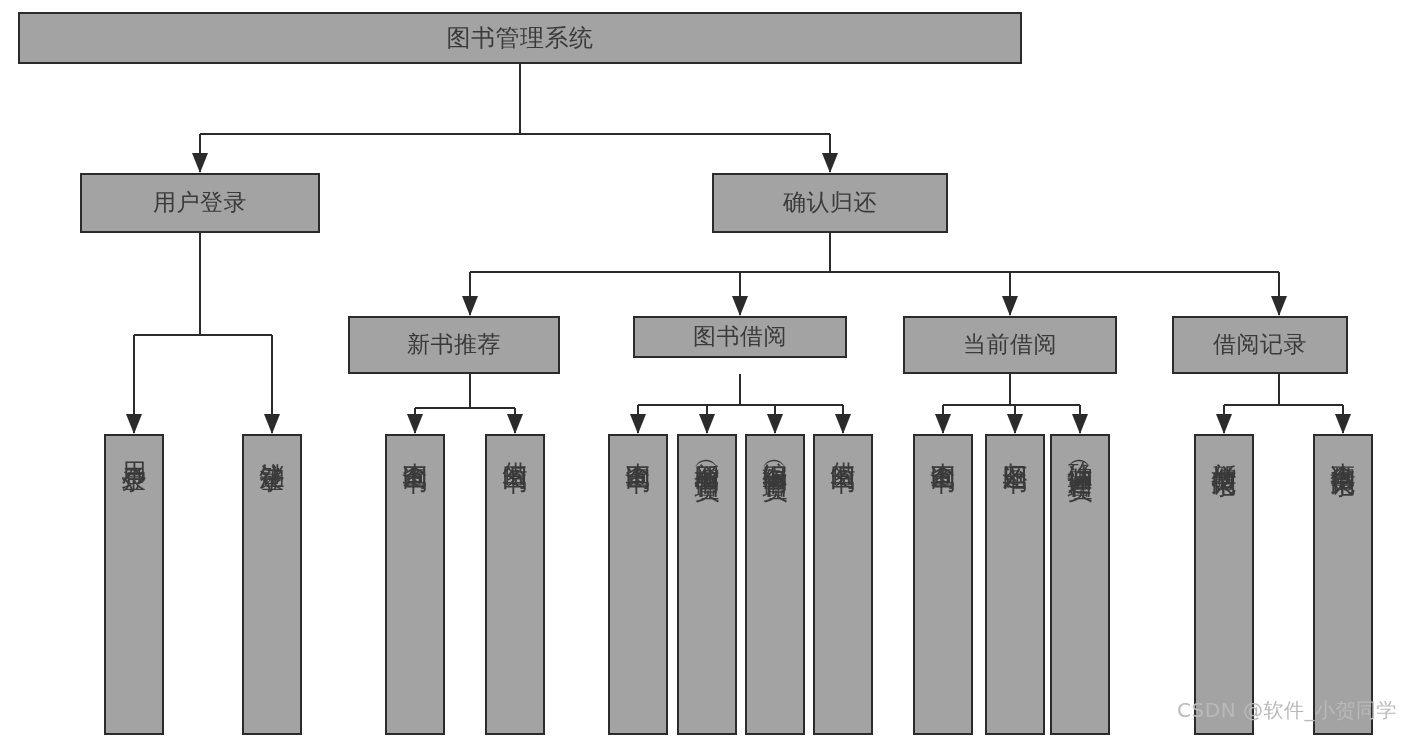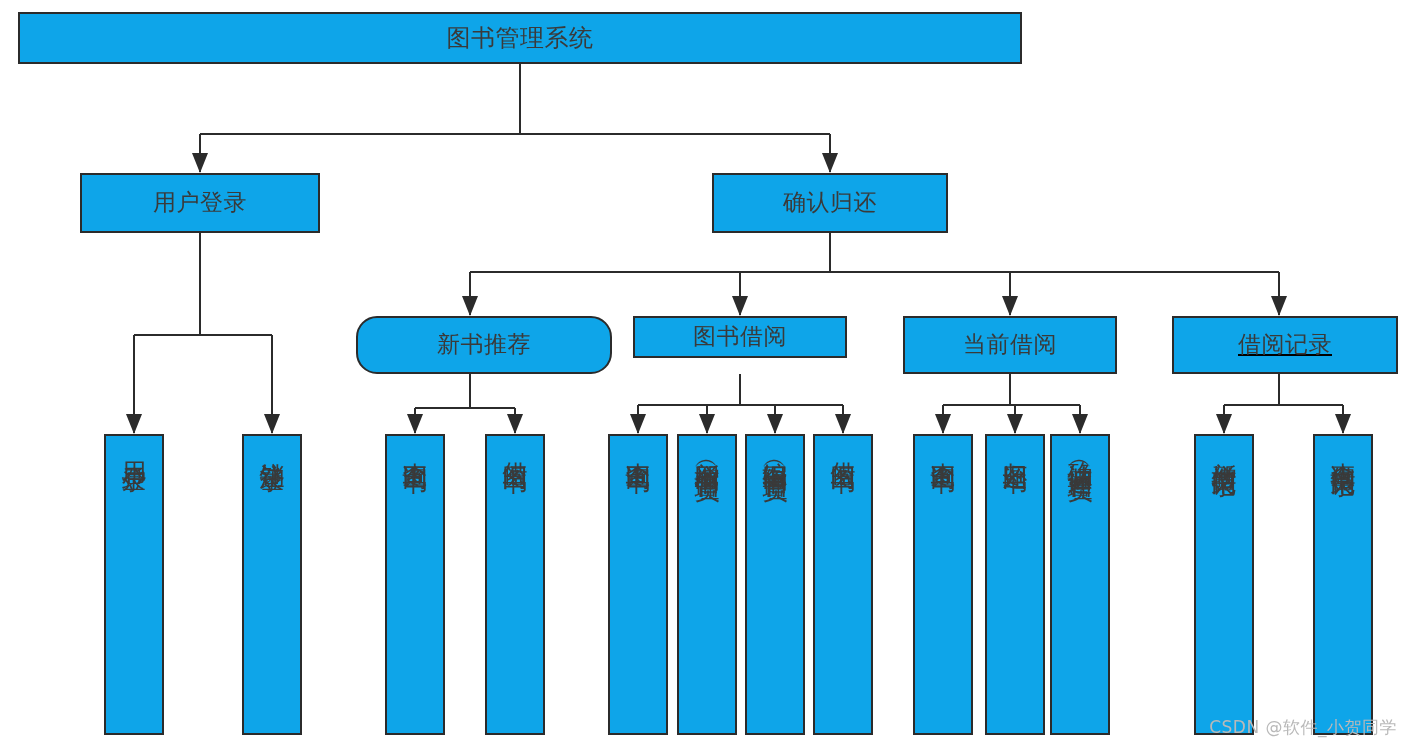--- a/index.html
+++ b/index.html
@@ -20,21 +20,21 @@
   #wires {
     position: absolute;
     left: 0;
     top: 0;
     width: 1405px;
     height: 747px;
   }
   .node {
     position: absolute;
     box-sizing: border-box;
-    background: #0ea5e9;
+    background: #a3a3a3;
     border: 2.5px solid #2b2b2b;
     display: flex;
     align-items: center;
     justify-content: center;
   }
   .node-label {
     color: #3a3a3a;
     line-height: 1.18;
     text-align: center;
     white-space: pre;
@@ -54,22 +54,22 @@
   .node.vertical .node-label {
     writing-mode: vertical-rl;
     text-orientation: upright;
     font-size: 25px;
     letter-spacing: 2.5px;
     line-height: 1;
   }
   #watermark {
     position: absolute;
     right: 8px;
-    bottom: 8px;
-    font-size: 17px;
+    bottom: 23px;
+    font-size: 20px;
     color: #b9b9b9;
     letter-spacing: 0.5px;
     white-space: nowrap;
   }
 </style>
 </head>
 <body>
 
 <div id="diagram-root">
   <svg id="wires" viewBox="0 0 1405 747" xmlns="http://www.w3.org/2000/svg">
@@ -129,30 +129,30 @@
   <div id="nodes-layer">
       <div class="node horizontal root" style="left: 18px; top: 12px; width: 1004px; height: 52px;">
         <span class="node-label">图书管理系统</span>
       </div>
       <div class="node horizontal" style="left: 80px; top: 173px; width: 240px; height: 60px;">
         <span class="node-label">用户登录</span>
       </div>
       <div class="node horizontal" style="left: 712px; top: 173px; width: 236px; height: 60px;">
         <span class="node-label">确认归还</span>
       </div>
-      <div class="node horizontal" style="left: 356px; top: 316px; width: 256px; height: 58px; border-radius: 21px;">
+      <div class="node horizontal" style="left: 348px; top: 316px; width: 212px; height: 58px;">
         <span class="node-label">新书推荐</span>
       </div>
       <div class="node horizontal" style="left: 633px; top: 316px; width: 214px; height: 42px;">
         <span class="node-label">图书借阅</span>
       </div>
       <div class="node horizontal" style="left: 903px; top: 316px; width: 214px; height: 58px; justify-content: center;">
         <span class="node-label">当前借阅</span>
       </div>
-      <div class="node horizontal" style="left: 1172px; top: 316px; width: 226px; height: 58px; text-decoration: underline;">
+      <div class="node horizontal" style="left: 1172px; top: 316px; width: 176px; height: 58px;">
         <span class="node-label">借阅记录</span>
       </div>
       <div class="node vertical" style="left: 104px; top: 434px; width: 60px; height: 301px;">
         <span class="node-label">用户登录</span>
       </div>
       <div class="node vertical" style="left: 242px; top: 434px; width: 60px; height: 301px;">
         <span class="node-label">注销登录</span>
       </div>
       <div class="node vertical" style="left: 385px; top: 434px; width: 60px; height: 301px;">
         <span class="node-label">查询图书</span>

